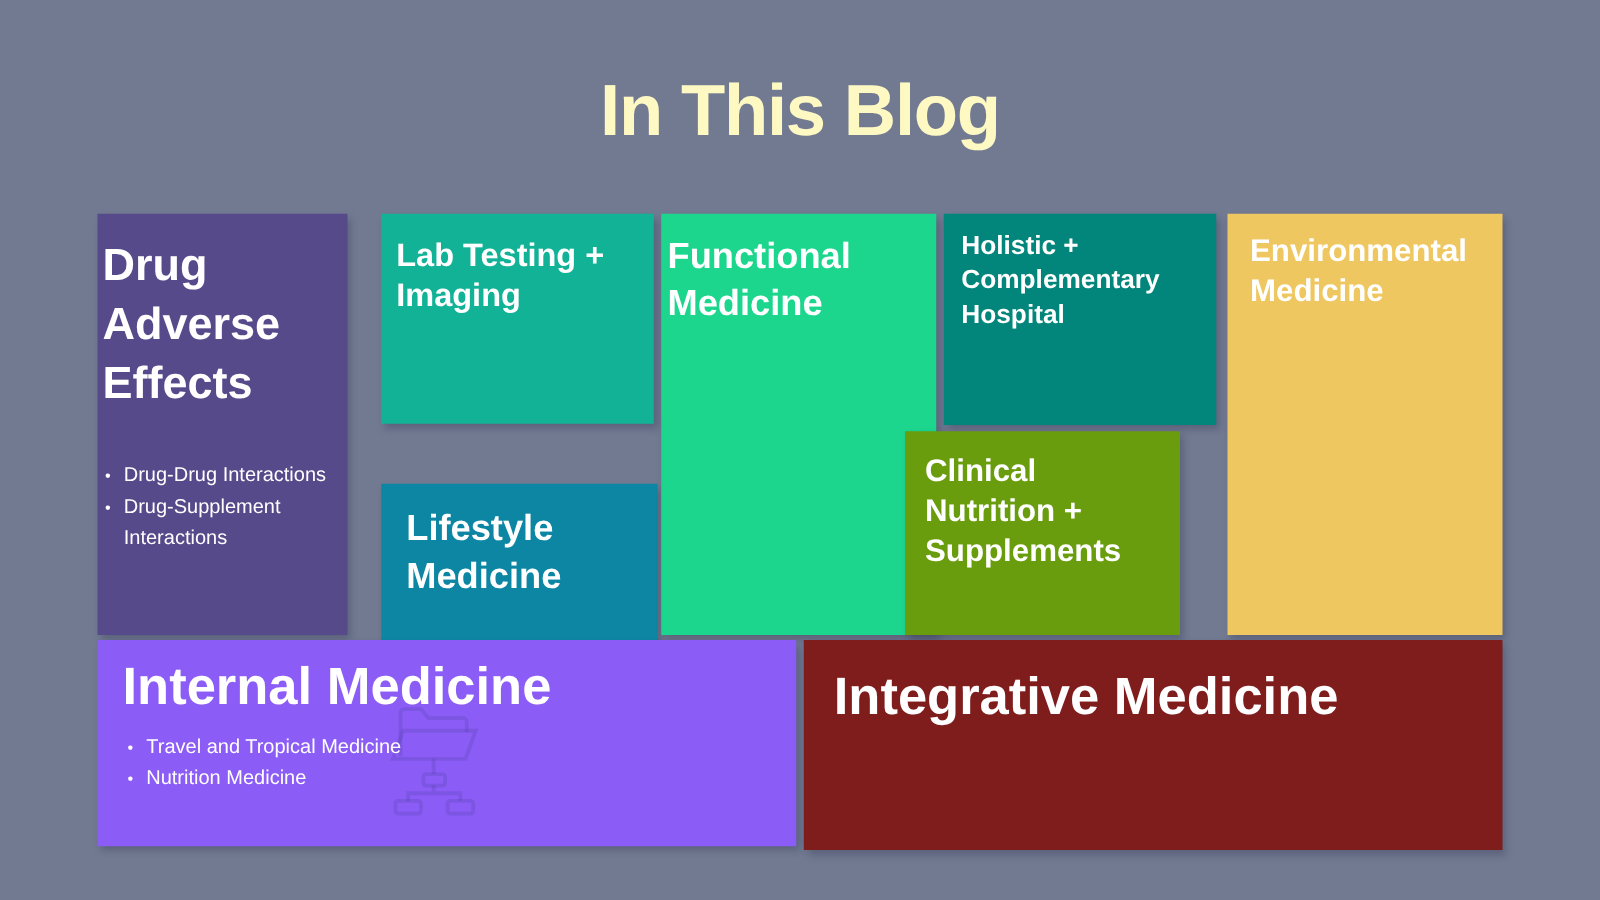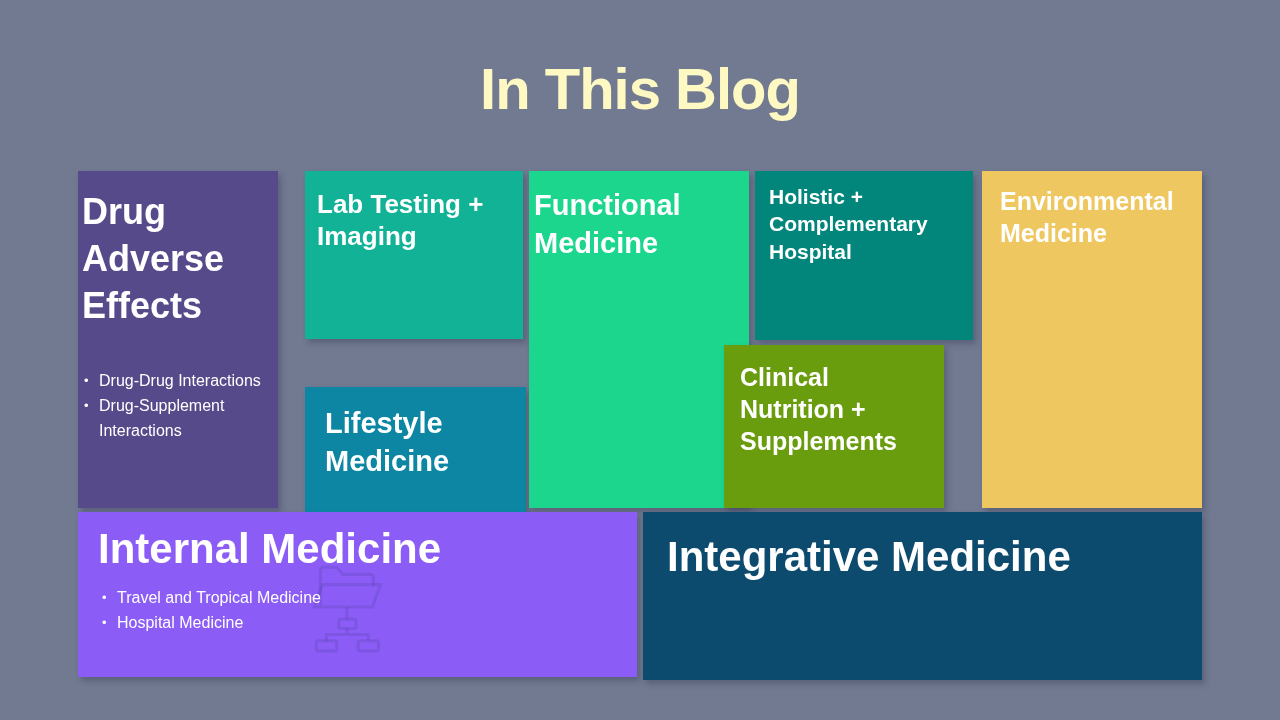--- a/index.html
+++ b/index.html
@@ -114,21 +114,21 @@
       <path d="M14 52 L22 30 H79 L71 52 Z"></path>
       <path d="M46 52 v12"></path>
       <rect x="38" y="64" width="17" height="9" rx="2"></rect>
       <path d="M46 73 v6 H26 v6 M46 79 H67 v6"></path>
       <rect x="16" y="85" width="20" height="10" rx="2"></rect>
       <rect x="57" y="85" width="20" height="10" rx="2"></rect>
     </svg>
     <h2 class="block-title">Internal Medicine</h2>
     <ul class="bullets">
       <li>Travel and Tropical Medicine</li>
-      <li>Hospital Medicine</li>
+      <li>Nutrition Medicine</li>
     </ul>
   </div>
 
-  <div class="block b-integrative" style="background-color: #0c4a6e;">
+  <div class="block b-integrative" style="background-color: #7f1d1d;">
     <h2 class="block-title">Integrative Medicine</h2>
   </div>
 
 </div>
 
 </body></html>

